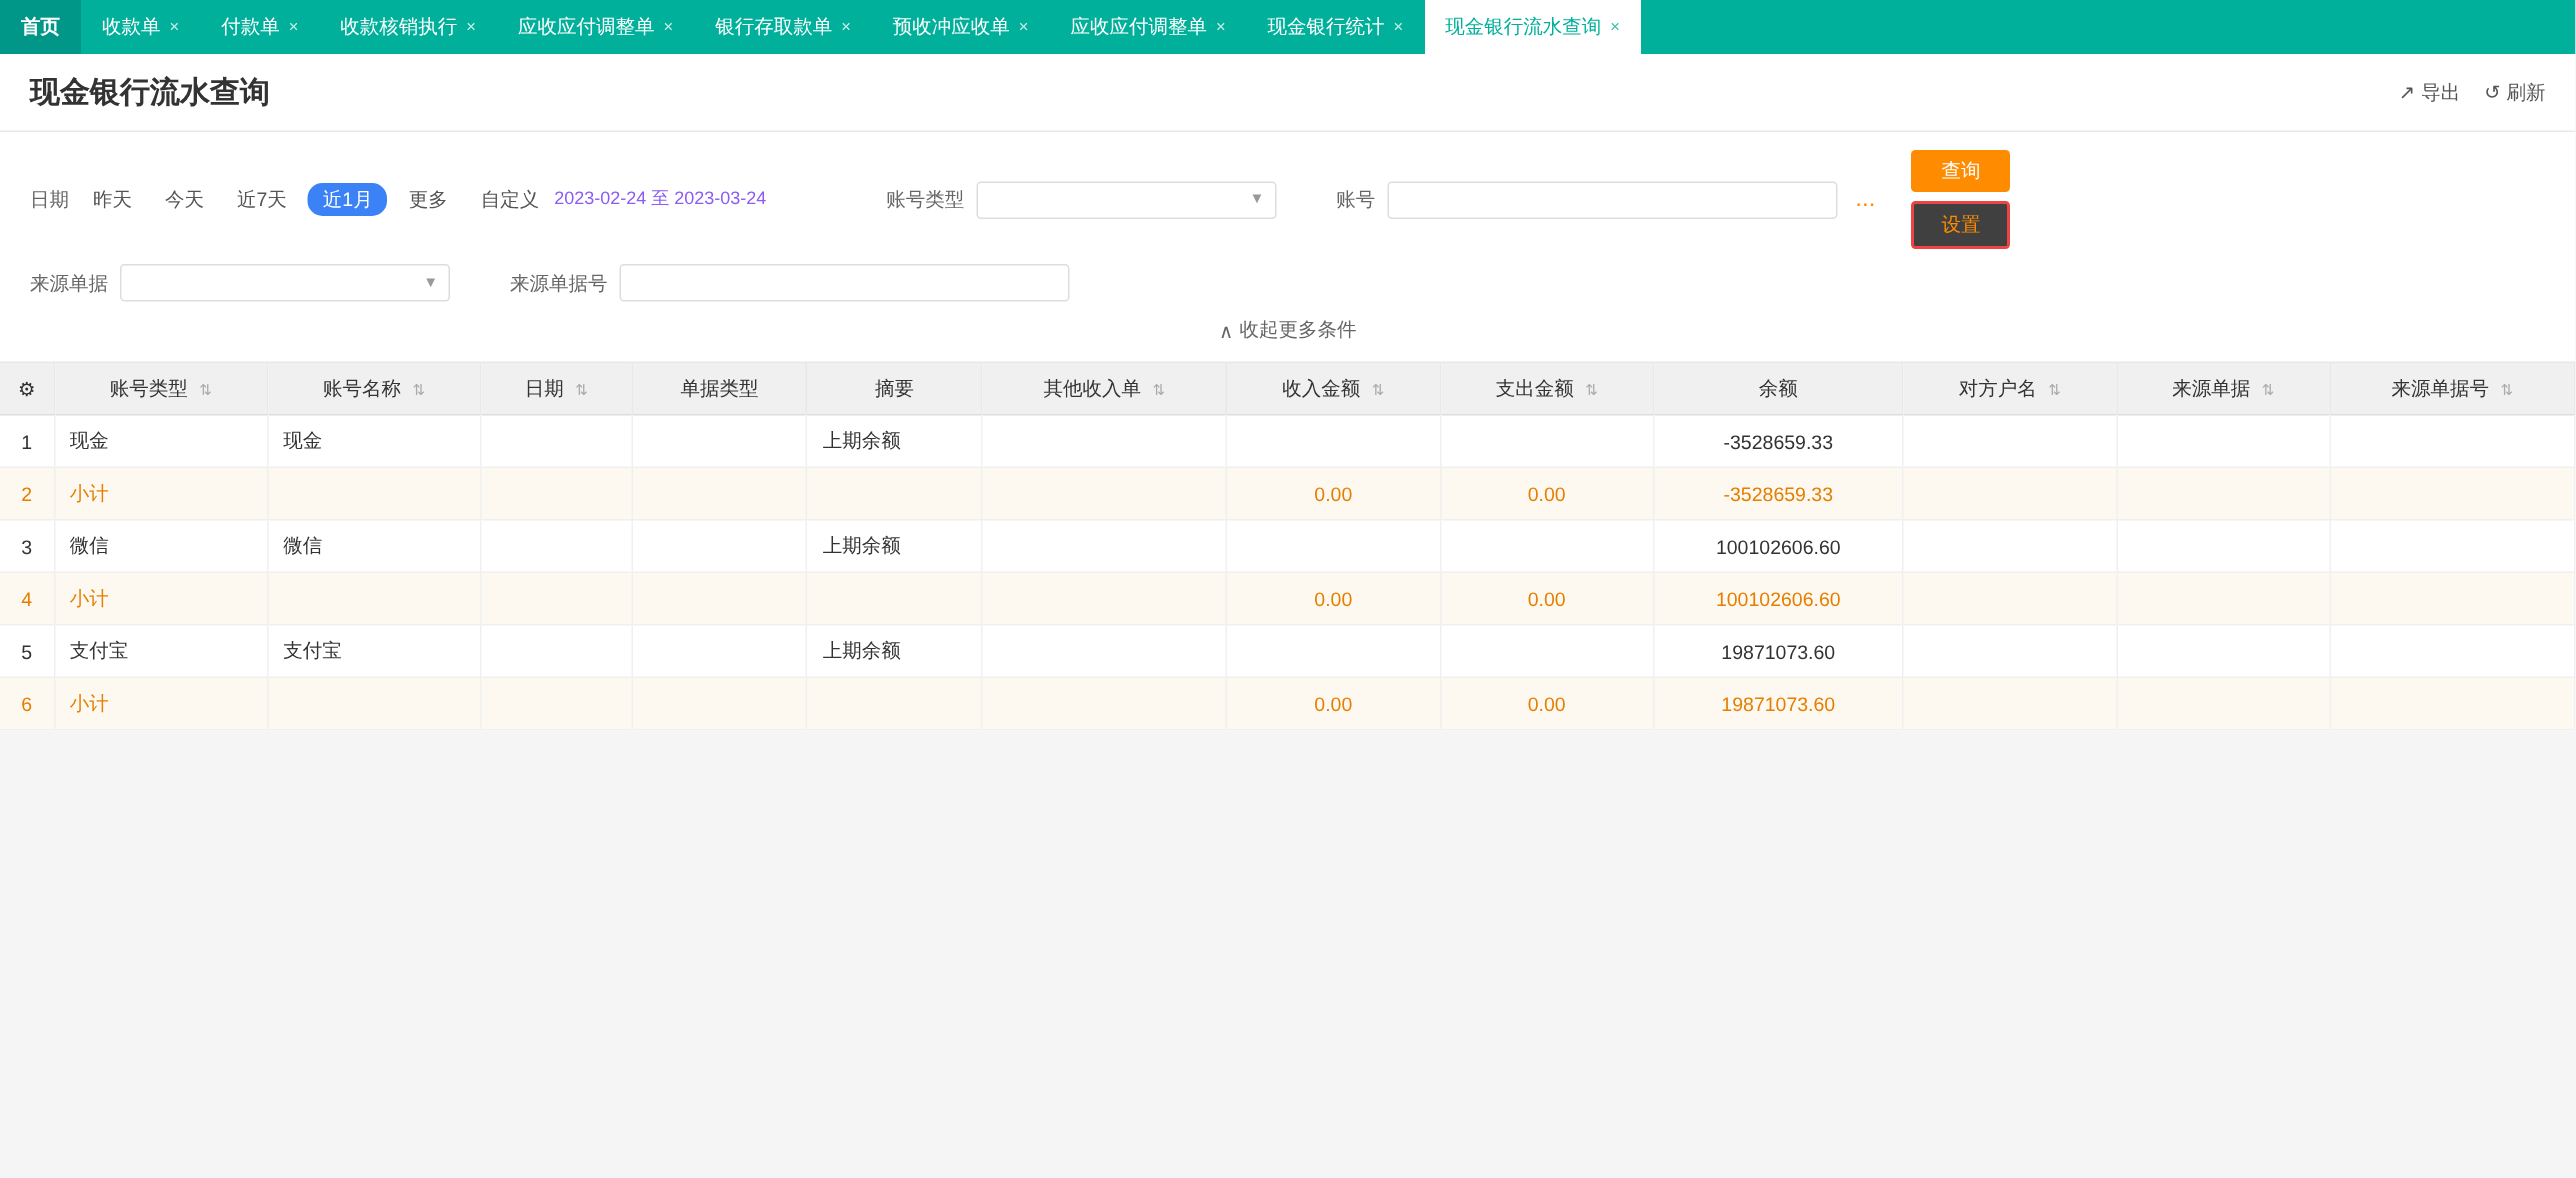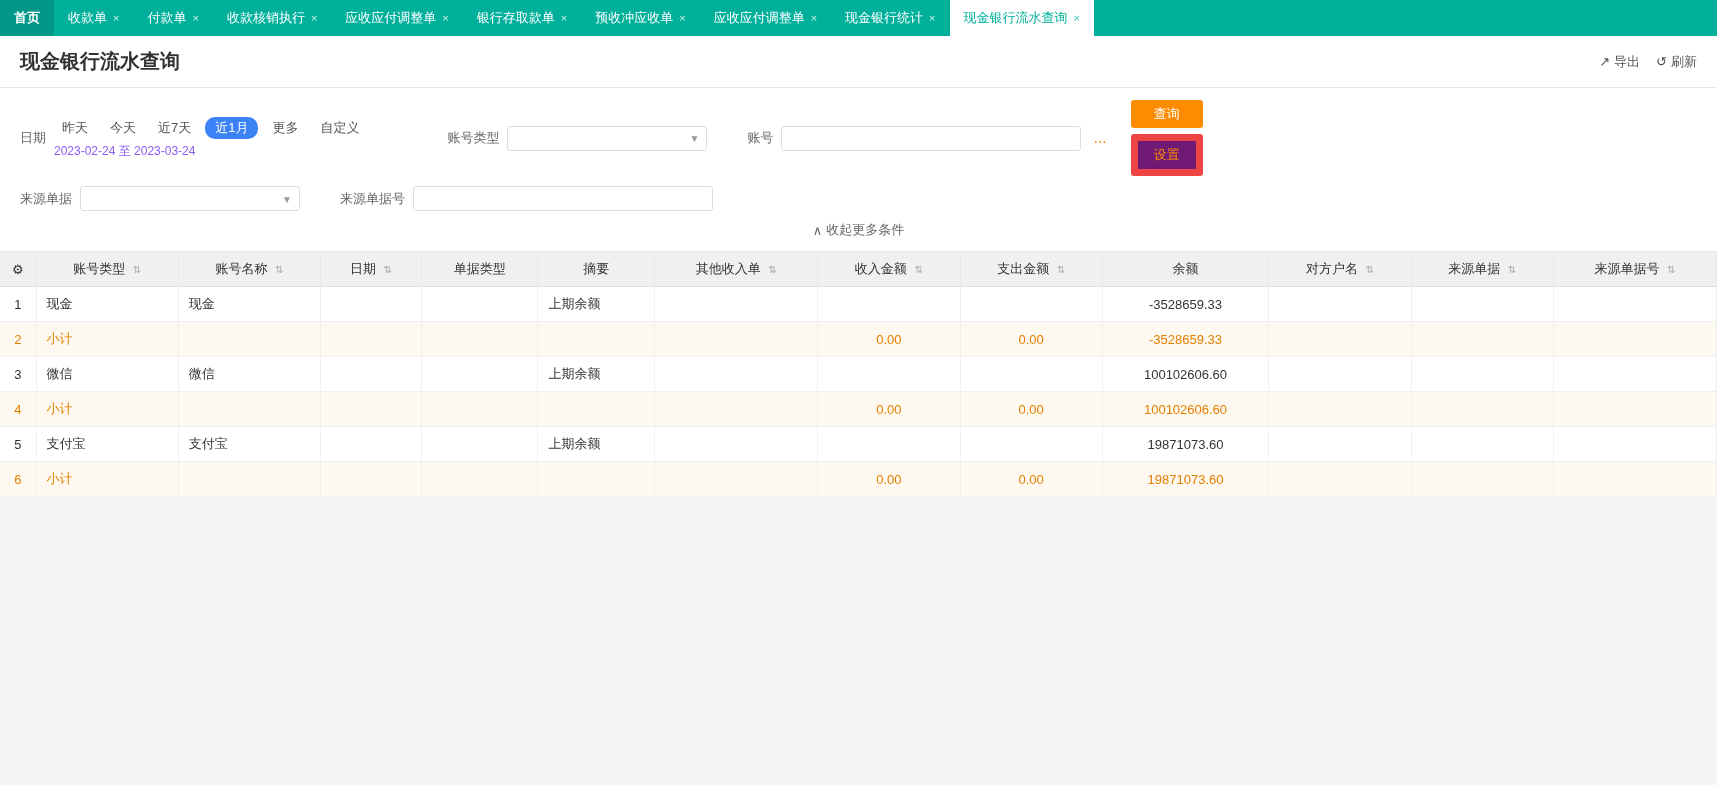--- a/index.html
+++ b/index.html
@@ -156,23 +156,23 @@
       background: #ff8c00;
       color: #fff;
       border: none;
       border-radius: 3px;
       padding: 5px 20px;
       cursor: pointer;
       font-size: 13px;
       font-family: inherit;
     }
     .settings-btn {
-      border: 7px solid #ef4444;
+      border: 2px solid #ef4444;
       color: #ff8c00;
-      background: #701a75;
+      background: #404040;
       border-radius: 3px;
       padding: 5px 16px;
       cursor: pointer;
       font-size: 13px;
       font-family: Liberation Mono, monospace;
     }
     .btn-group {
       display: flex;
       flex-direction: column;
       gap: 6px;
@@ -321,21 +321,21 @@
       <span>刷新</span>
     </div>
   </div>
 </div>
 
 <div class="filter-area">
   <div class="filter-row">
 
     <div class="filter-group">
       <span class="filter-label">日期</span>
-      <div style="display:flex; flex-direction:column; gap:2px;">
+      <div style="display:flex; flex-direction:row; gap:2px;text-align:center;">
         <div class="date-options">
           <span class="date-option">昨天</span>
           <span class="date-option">今天</span>
           <span class="date-option">近7天</span>
           <span class="date-option active">近1月</span>
           <span class="date-option">更多</span>
           <span class="date-option">自定义</span>
         </div>
         <div class="date-range-text">2023-02-24 至 2023-03-24</div>
       </div>

